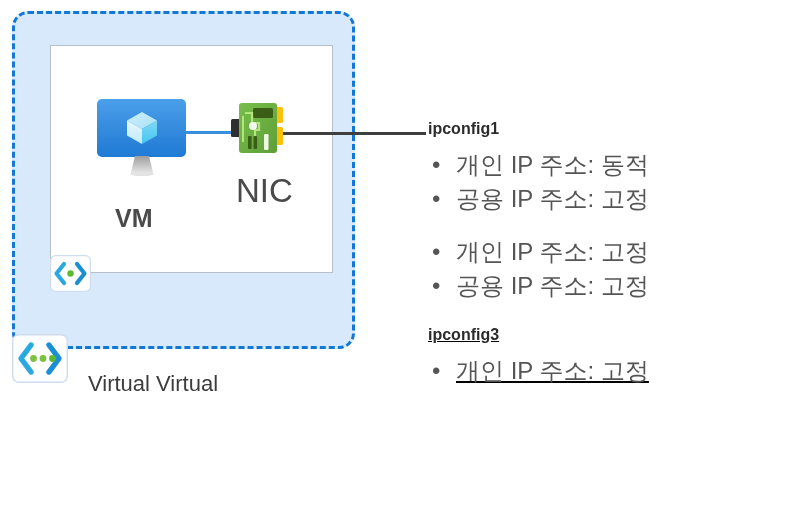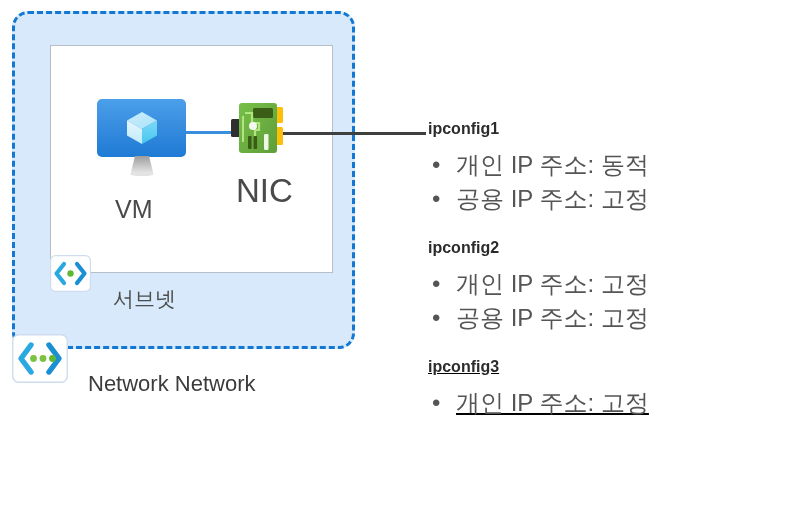--- a/index.html
+++ b/index.html
@@ -97,27 +97,28 @@
     top: 132px;
     width: 146px;
     height: 2.5px;
     background: #3f3f3f;
   }
 
   
   .cap-vm {
     position: absolute;
     left: 115px;
-    top: 195px;
+    top: 204px;
     font-size: 25px;
     color: #4a4a4a;
     letter-spacing: 0px;
     white-space: nowrap;
     overflow: hidden;
     width: 50px;
+    font-weight: bold;
   }
   .cap-nic {
     position: absolute;
     left: 236px;
     top: 172px;
     font-size: 33px;
     color: #4a4a4a;
     white-space: nowrap;
   }
   .cap-subnet {
@@ -276,42 +277,40 @@
     <rect x="0.7" y="0.7" width="54.6" height="47.6" rx="6" fill="#ffffff" stroke="#cfdced" stroke-width="1.4"></rect>
     <path d="M19,11 L9,24.5 L19,38" fill="none" stroke="#2aa9e0" stroke-width="5.4" stroke-linecap="round" stroke-linejoin="round"></path>
     <path d="M37,11 L47,24.5 L37,38" fill="none" stroke="#1a8fd4" stroke-width="5.4" stroke-linecap="round" stroke-linejoin="round"></path>
     <circle cx="21.5" cy="24.5" r="3.4" fill="#7cc242"></circle>
     <circle cx="31" cy="24.5" r="3.4" fill="#7cc242"></circle>
     <circle cx="40.5" cy="24.5" r="3.4" fill="#5fb832"></circle>
   </svg>
 
   <div class="cap-vm">VM</div>
   <div class="cap-nic">NIC</div>
-  <div class="cap-subnet">서브넷</div>
-  <div class="cap-vnet">Network Network</div>
+  <div class="cap-vnet">Virtual Virtual</div>
 </div>
 
 <div id="config-panel">
 
   <div class="cfg-group">
     <div class="cfg-title">ipconfig1</div>
     <ul class="cfg-list">
       <li class="cfg-item">
         <span class="cfg-bullet">•</span>
         <span>개인 IP 주소: 동적</span>
       </li>
       <li class="cfg-item">
         <span class="cfg-bullet">•</span>
         <span>공용 IP 주소: 고정</span>
       </li>
     </ul>
   </div>
 
   <div class="cfg-group">
-    <div class="cfg-title">ipconfig2</div>
     <ul class="cfg-list">
       <li class="cfg-item">
         <span class="cfg-bullet">•</span>
         <span>개인 IP 주소: 고정</span>
       </li>
       <li class="cfg-item">
         <span class="cfg-bullet">•</span>
         <span>공용 IP 주소: 고정</span>
       </li>
     </ul>

